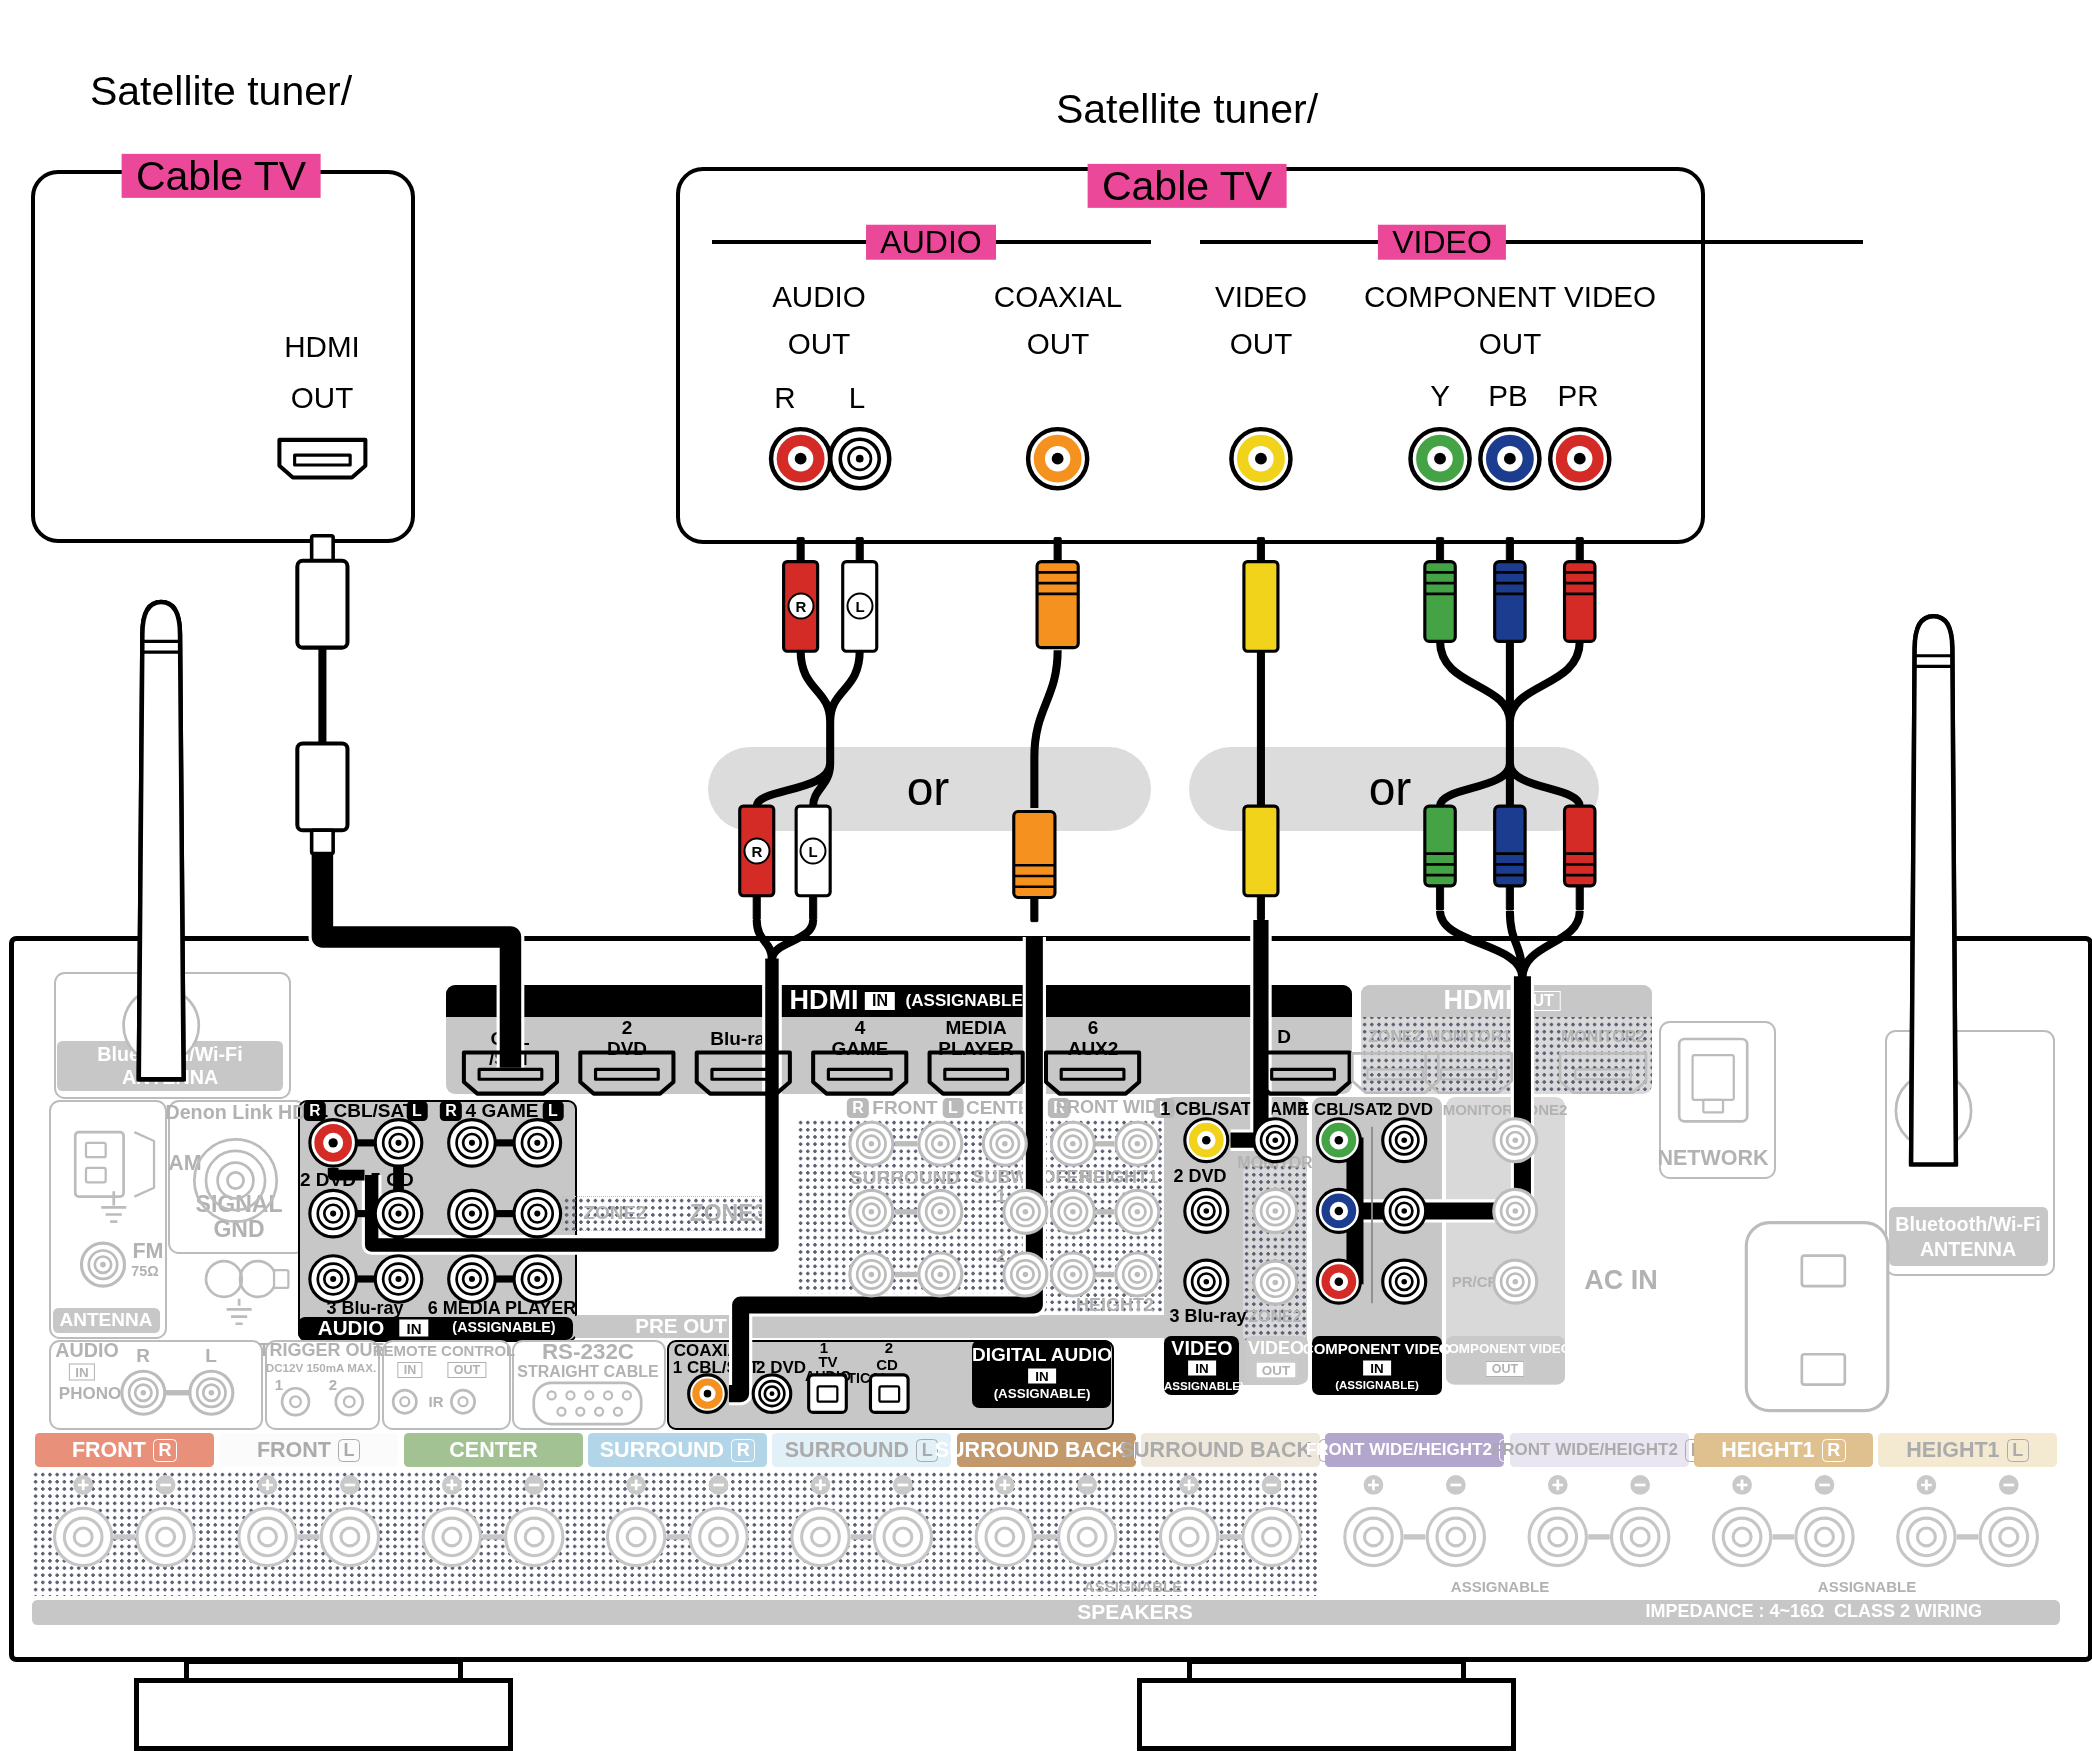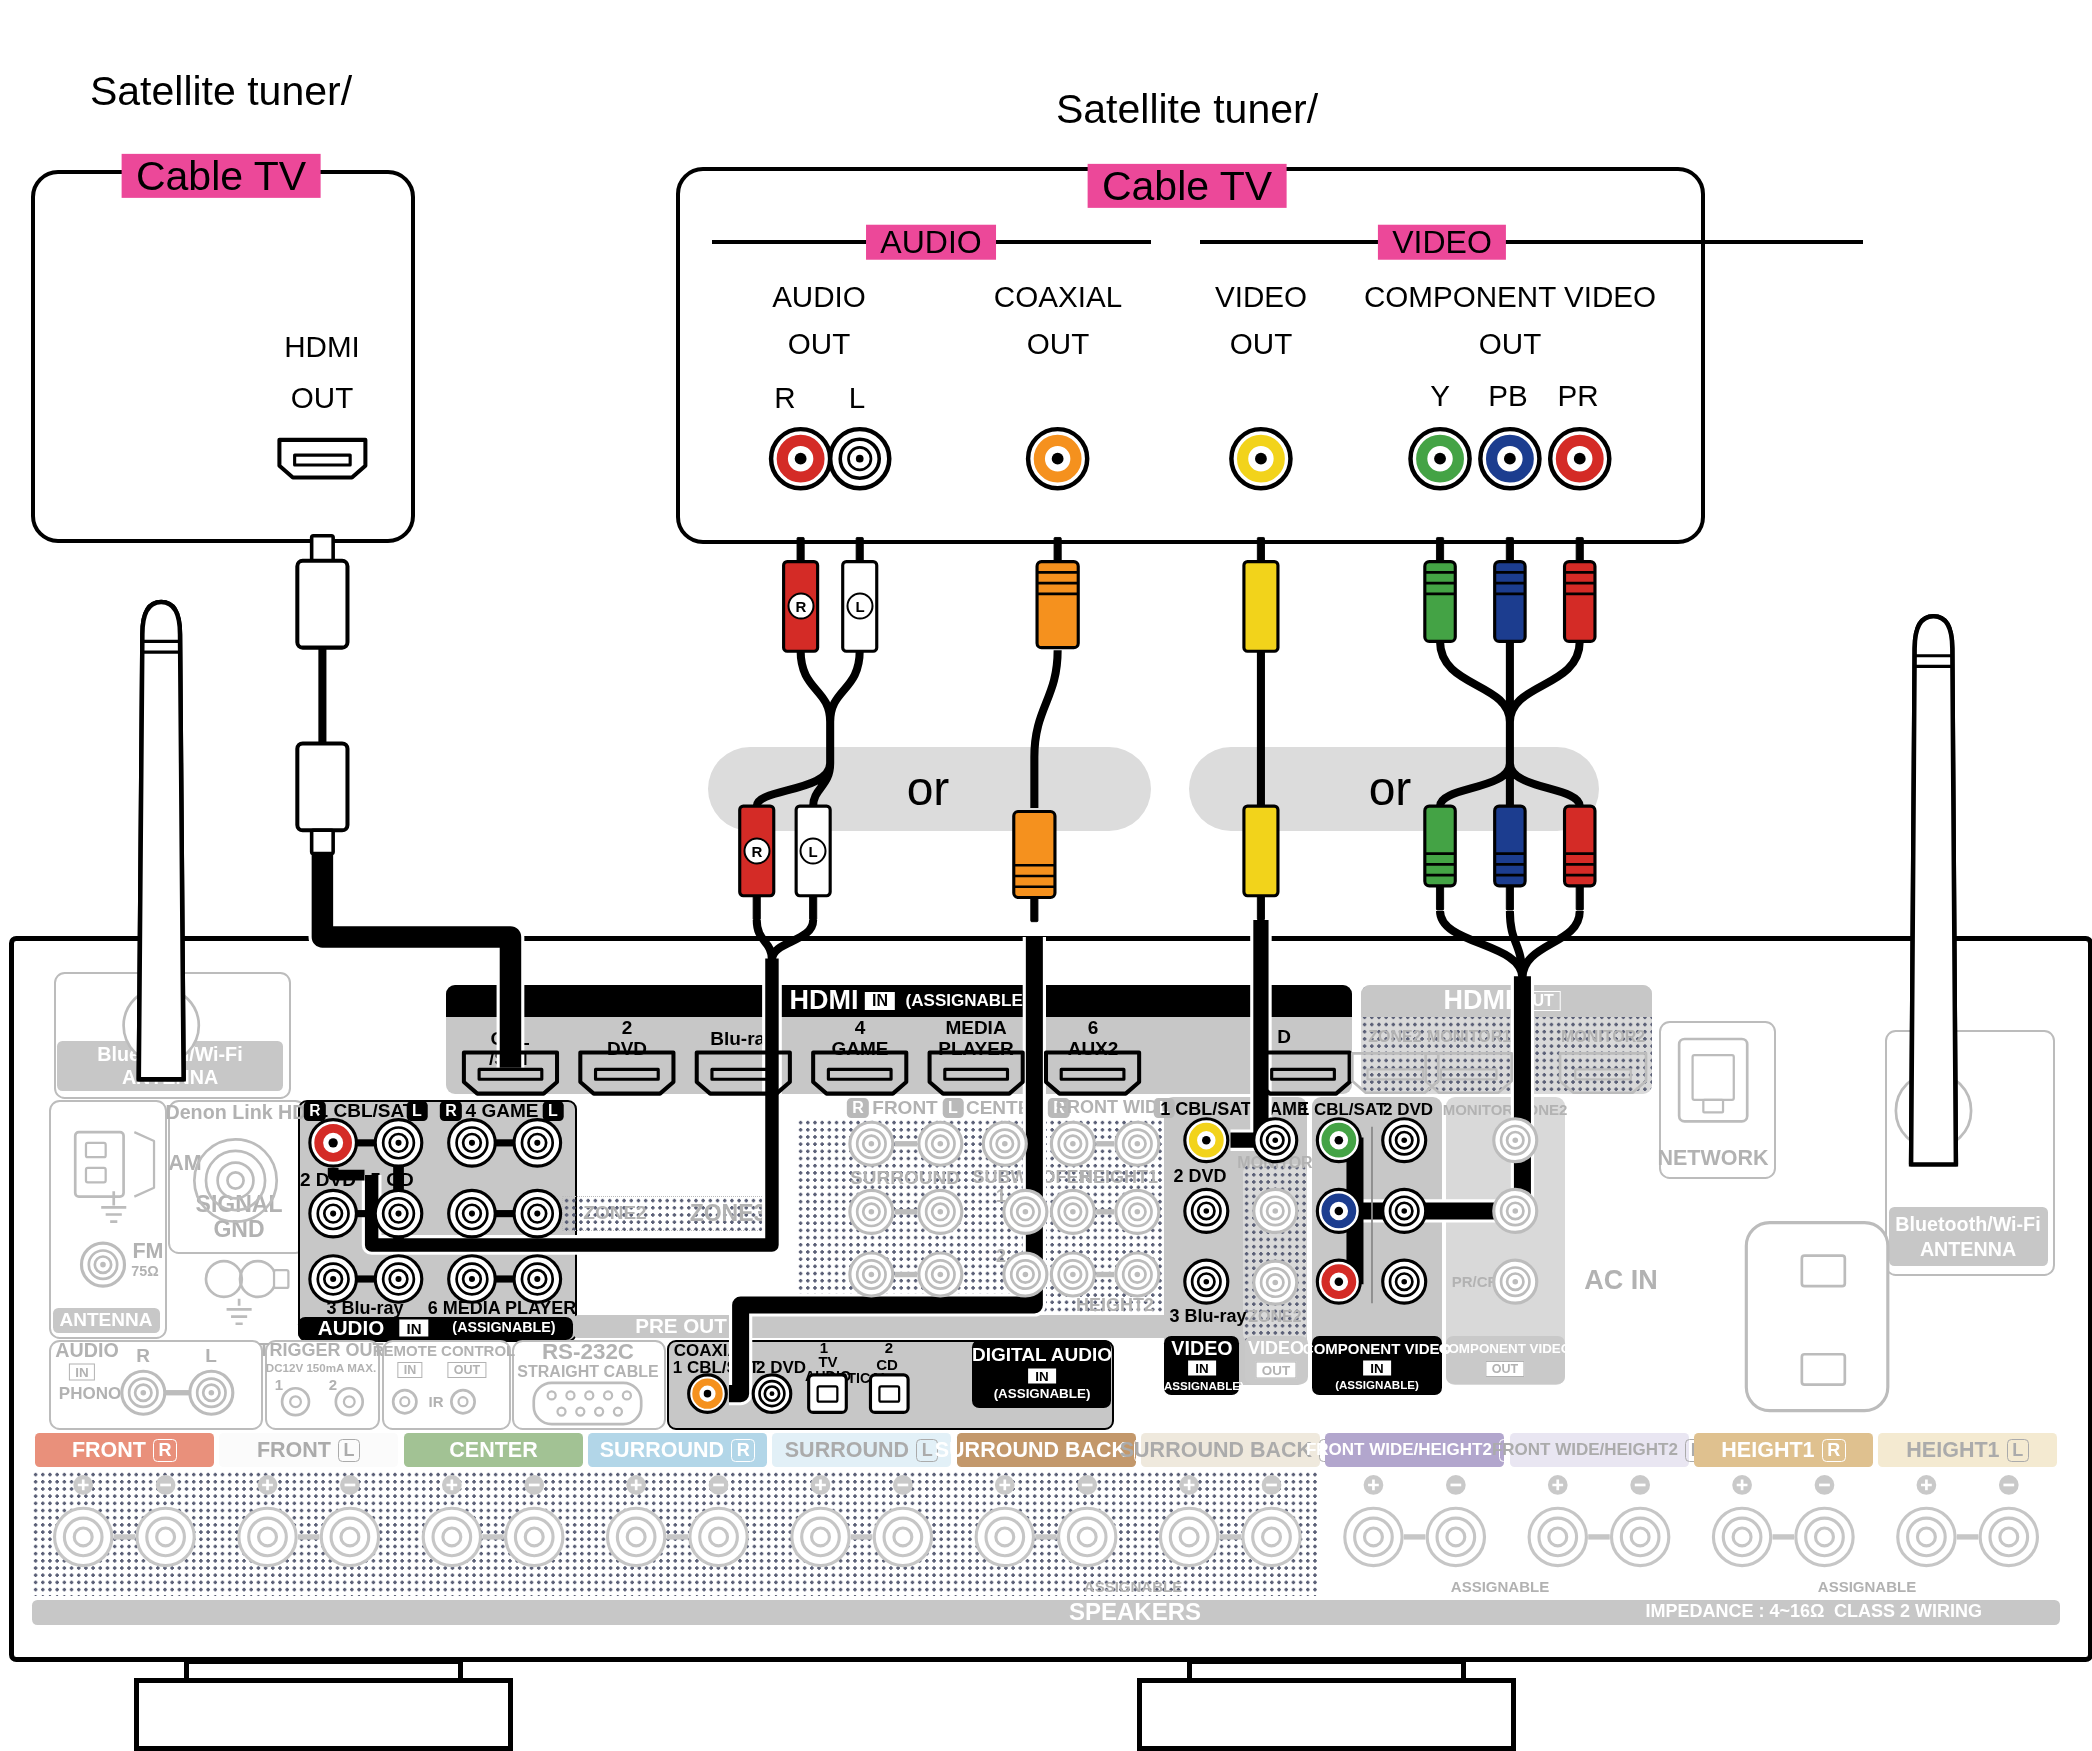--- a/index.html
+++ b/index.html
@@ -215,21 +215,21 @@
   <div class="lb" style="left:887px;top:1365px;font-size:15px">CD</div>
   <div class="tab" style="left:972px;top:1340px;width:139px;height:68px"></div>
   <div class="lb wt" style="left:1042px;top:1355px;font-size:19px">DIGITAL AUDIO</div>
   <div class="bw" style="left:1042px;top:1376px;font-size:13.4px">IN</div>
   <div class="lb wt" style="left:1042px;top:1394px;font-size:13.4px">(ASSIGNABLE)</div>
 
   <div class="lb fd" style="left:1621px;top:1281px;font-size:27px">AC IN</div>
 
   <div class="dots" style="position:absolute;left:32px;top:1471px;width:1288px;height:125px;z-index:2"></div>
   <div class="bar" style="left:32px;top:1600px;width:2028px;height:25px"></div>
-  <div class="lb wt" style="left:1135px;top:1612px;font-size:24px">SPEAKERS</div>
+  <div class="lb wt" style="left:1135px;top:1612px;font-size:21px">SPEAKERS</div>
   <div class="lb wt" style="left:1735px;top:1612px;font-size:18px">IMPEDANCE : 4~16Ω</div>
   <div class="lb wt" style="left:1908px;top:1612px;font-size:18px">CLASS 2 WIRING</div>
 
   <svg id="ovl" width="2092" height="1752" viewBox="0 0 2336 1956">
       <circle cx="180" cy="1145" r="42" fill="#fff" stroke="#bcbcbc" stroke-width="3"></circle>
       <path d="M159,708 Q159,672 180,672 Q201,672 201,708 L205,1205 H155 Z" fill="none" stroke="#000" stroke-width="5" stroke-linejoin="round"></path>
       <path d="M159,708 Q159,672 180,672 Q201,672 201,708 L205,1205 H155 Z" fill="#fff" stroke="#000" stroke-width="5"></path>
       <path d="M159,716 H201 M159,728 H201" fill="none" stroke="#000" stroke-width="3.5" stroke-linejoin="round"></path>
       <circle cx="2159" cy="1240" r="42" fill="#fff" stroke="#bcbcbc" stroke-width="3"></circle>
       <path d="M2138,724 Q2138,688 2159,688 Q2180,688 2180,724 L2184,1300 H2134 Z" fill="none" stroke="#000" stroke-width="5" stroke-linejoin="round"></path>

